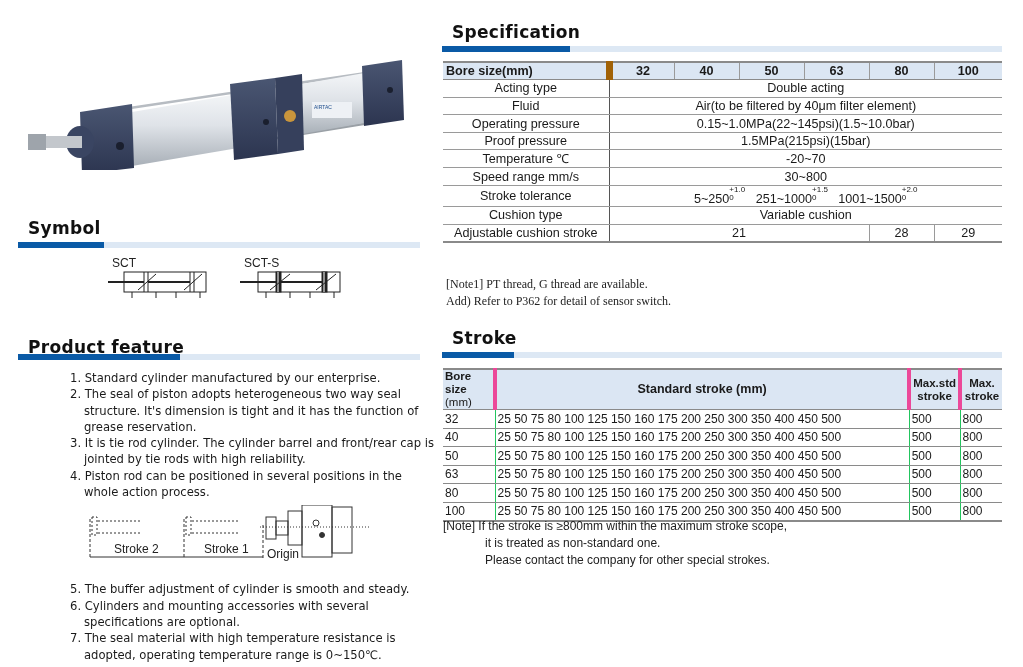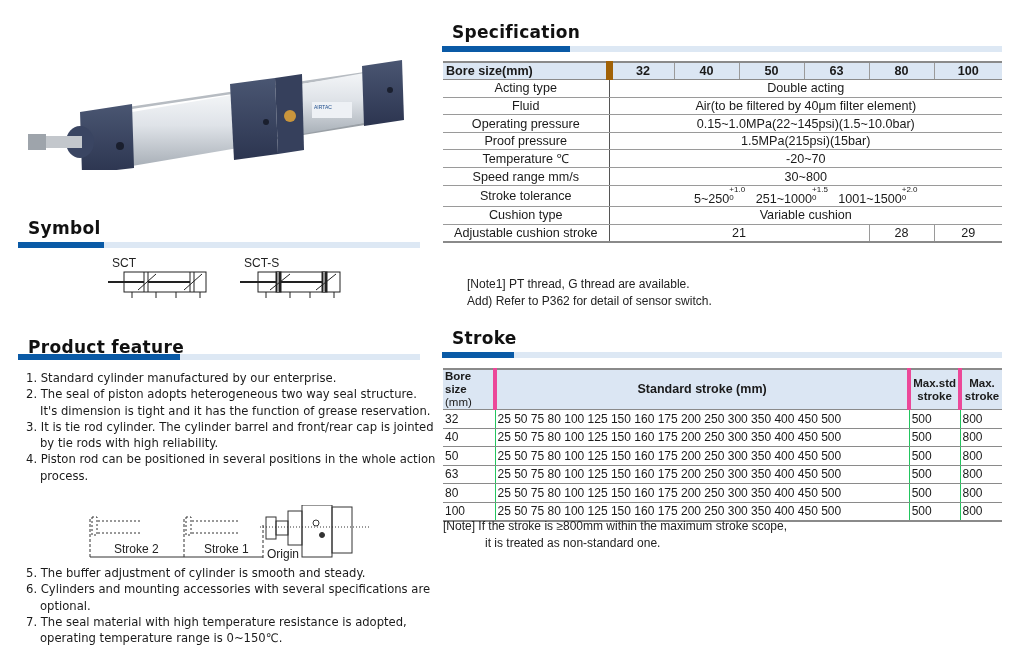--- a/index.html
+++ b/index.html
@@ -12,21 +12,21 @@
 
   
   .product { position: absolute; left: 20px; top: 50px; width: 400px; height: 120px; }
 
   
   .sym-label { position: absolute; font-size: 12px; color: #222; }
   .sym { position: absolute; }
 
   
   .features { position: absolute; left: 26px; top: 370px; width: 410px; font-family: "DejaVu Sans", sans-serif; font-size: 11.6px; line-height: 16.3px; color: #1a1a1a; }
-  .features li { list-style: none; padding-left: 14px; text-indent: -14px; }
+  .features li { list-style: none; padding-left: 14px; text-indent: -14px; margin-left: 44px; }
   .stroke-diagram { position: absolute; left: 80px; top: 505px; width: 300px; height: 60px; }
   .stroke-diagram text { font-family: "Liberation Sans", sans-serif; font-size: 12px; fill: #222; }
 
   
   table { border-collapse: collapse; position: absolute; font-family: "Liberation Sans", sans-serif; }
   .spec { left: 443px; top: 61px; width: 559px; font-size: 12.6px; }
   .spec td, .spec th { height: 17.6px; padding: 0 3px; white-space: nowrap; }
   .spec th { background: #dbe6f3; font-weight: bold; text-align: center; border-top: 2px solid #8a8a8a; border-bottom: 1px solid #8a8a8a; border-left: 1px solid #9a9a9a; }
   .spec th.first { text-align: left; border-left: none; border-right: 7px solid #a16207; }
   .spec td.lbl { text-align: center; border-right: 1px solid #555; border-bottom: 1px solid #9a9a9a; width: 166px; }
@@ -240,21 +240,21 @@
   </tr>
   <tr>
     <td class="lbl">Adjustable cushion stroke</td>
     <td class="val" colspan="4" style="border-left:none">21</td>
     <td class="val">28</td>
     <td class="val">29</td>
   </tr>
 </tbody>
   </table>
 
-<div class="notes" style="left:467px; top:276px;">
+<div class="notes" style="left:446px; top:276px;font-family:Liberation Serif, serif;">
   <div>[Note1] PT thread, G thread are available.</div>
   <div>Add) Refer to P362 for detail of sensor switch.</div>
 </div>
 
 <div class="section-title" style="left:452px; top:328px;">Stroke</div>
 <div class="rule" style="left:442px; top:352px; width:560px;">
     <div class="accent" style="width:72px;"></div>
   </div>
 
 <table class="stroke">
@@ -309,13 +309,14 @@
     <td>25 50 75 80 100 125 150 160 175 200 250 300 350 400 450 500</td>
     <td>500</td>
     <td>800</td>
   </tr>
 </tbody>
   </table>
 
 <div class="notes" style="left:443px; top:518px;">
   <div>[Note] If the stroke is ≥800mm within the maximum stroke scope,</div>
   <div style="padding-left:42px">it is treated as non-standard one.</div>
+  <div style="padding-left:42px">Please contact the company for other special strokes.</div>
 </div>
 
 </body></html>

